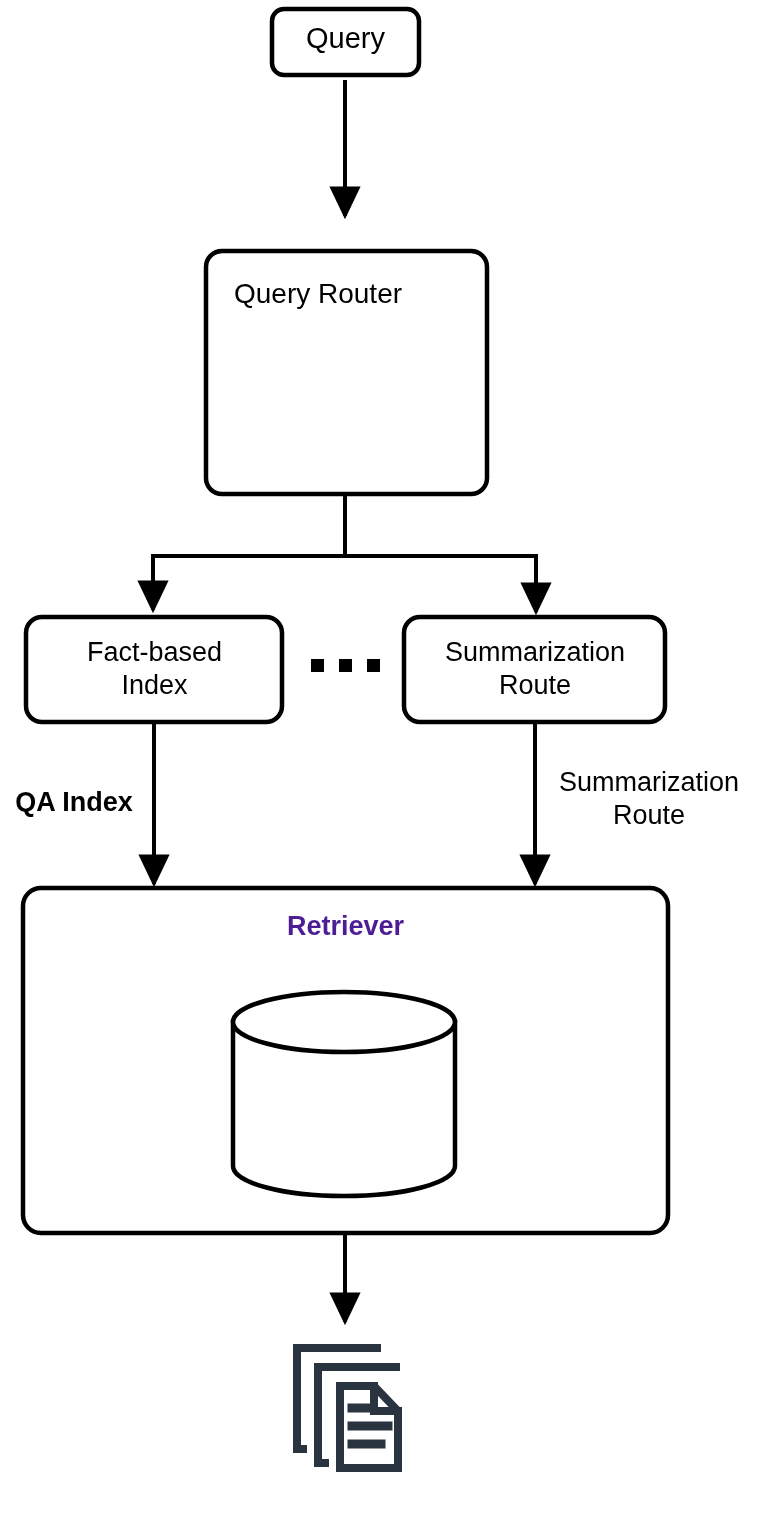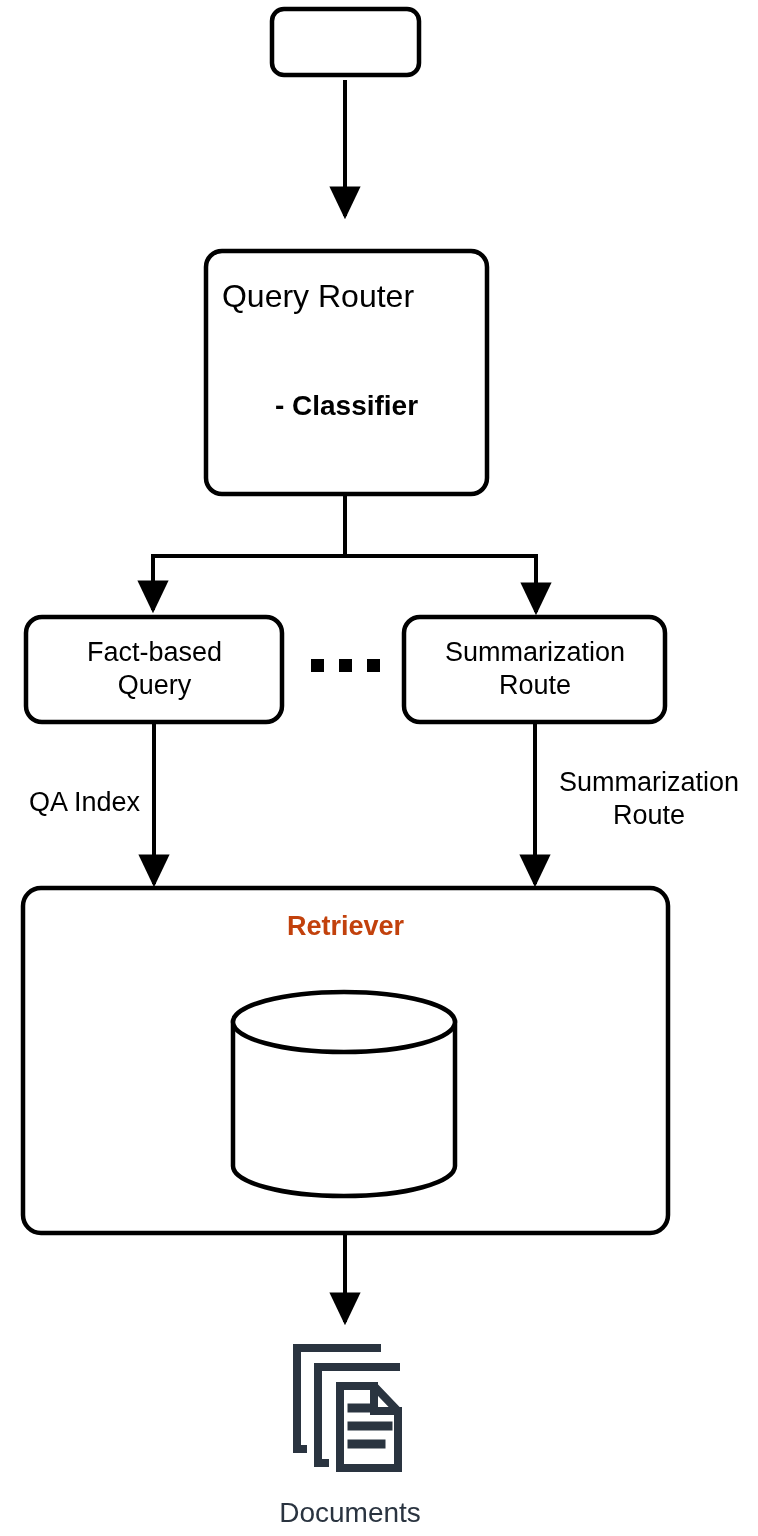--- a/index.html
+++ b/index.html
@@ -37,21 +37,21 @@
 
   
   .lbl-query {
     left: 271px; top: 21px; width: 149px;
     font-size: 29px;
   }
 
   
   .lbl-router-title {
     left: 205px; top: 277px; width: 226px;
-    font-size: 32px;
+    font-size: 28px;
   }
   .lbl-router-items {
     left: 205px; top: 355px; width: 283px;
     font-size: 28px;
     font-weight: bold;
     text-align: center;
   }
   .lbl-router-items .item {
     display: block;
     margin-bottom: 24px;
@@ -64,34 +64,35 @@
   }
   .lbl-summ-route {
     left: 404px; top: 636px; width: 262px;
     font-size: 27px;
   }
 
   
   .lbl-qa-index {
     left: 8px; top: 786px; width: 132px;
     font-size: 27px;
-    text-align: right;
+    text-align: center;
+    font-weight: bold;
   }
   .lbl-summ-index {
     left: 540px; top: 766px; width: 218px;
     font-size: 27px;
     text-align: center;
   }
 
   
   .lbl-retriever {
     left: 23px; top: 910px; width: 645px;
     font-size: 27px;
     font-weight: bold;
-    color: #c2410c;
+    color: #4c1d95;
   }
 
   
   .lbl-vector-db {
     left: 234px; top: 1080px; width: 222px;
     font-size: 27px;
   }
 
   
   .lbl-documents {
@@ -157,35 +158,34 @@
 
       <path d="M340,1386 L374,1386 L398,1411 L398,1468 L340,1468 Z"></path>
       <path d="M374,1386 L374,1411 L398,1411"></path>
 
       <path d="M352,1408 L366,1408" stroke-width="9"></path>
       <path d="M352,1426 L388,1426" stroke-width="9"></path>
       <path d="M352,1444 L381,1444" stroke-width="9"></path>
     </g>
   </svg>
 
+  <div class="node-label lbl-query">Query</div>
 
   <div class="node-label lbl-router-title">Query Router</div>
 
   <div class="node-label lbl-router-items">
-    <span class="item">- Classifier</span>
   </div>
 
   <div class="node-label lbl-fact-route">Fact-based
-Query</div>
+Index</div>
 
   <div class="node-label lbl-summ-route">Summarization
 Route</div>
 
   <div class="node-label lbl-qa-index">QA Index</div>
 
   <div class="node-label lbl-summ-index"><span>Summarization</span><br><span>Route</span></div>
 
   <div class="node-label lbl-retriever">Retriever</div>
 
 
-  <div class="node-label lbl-documents">Documents</div>
 
 </div>
 
 </body></html>

